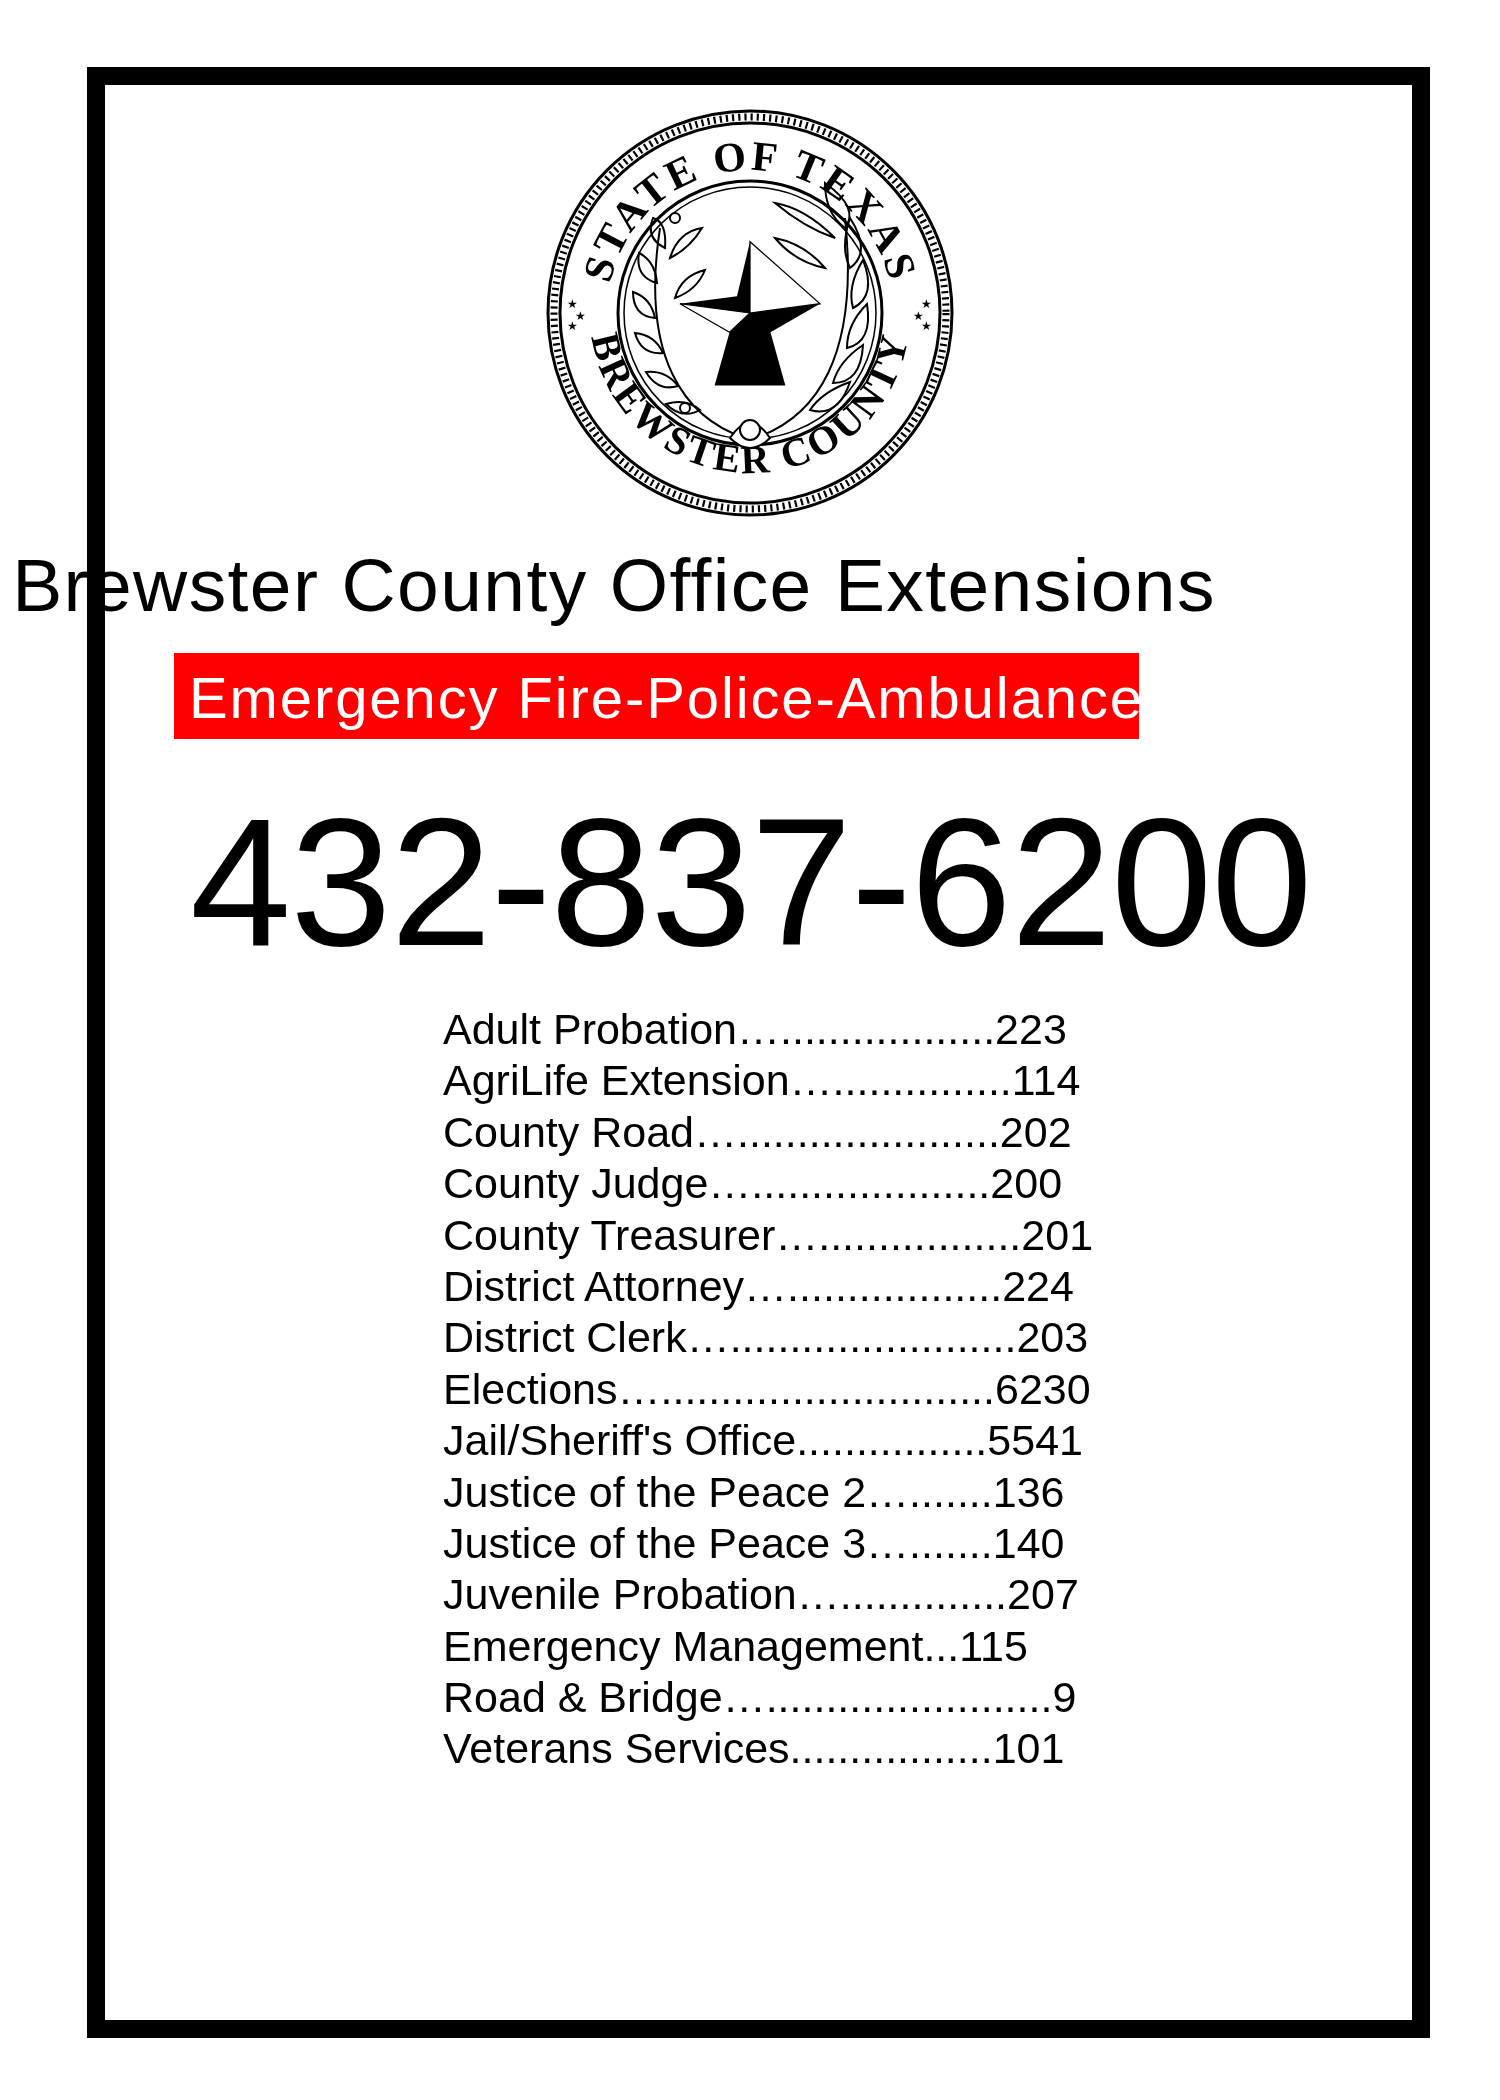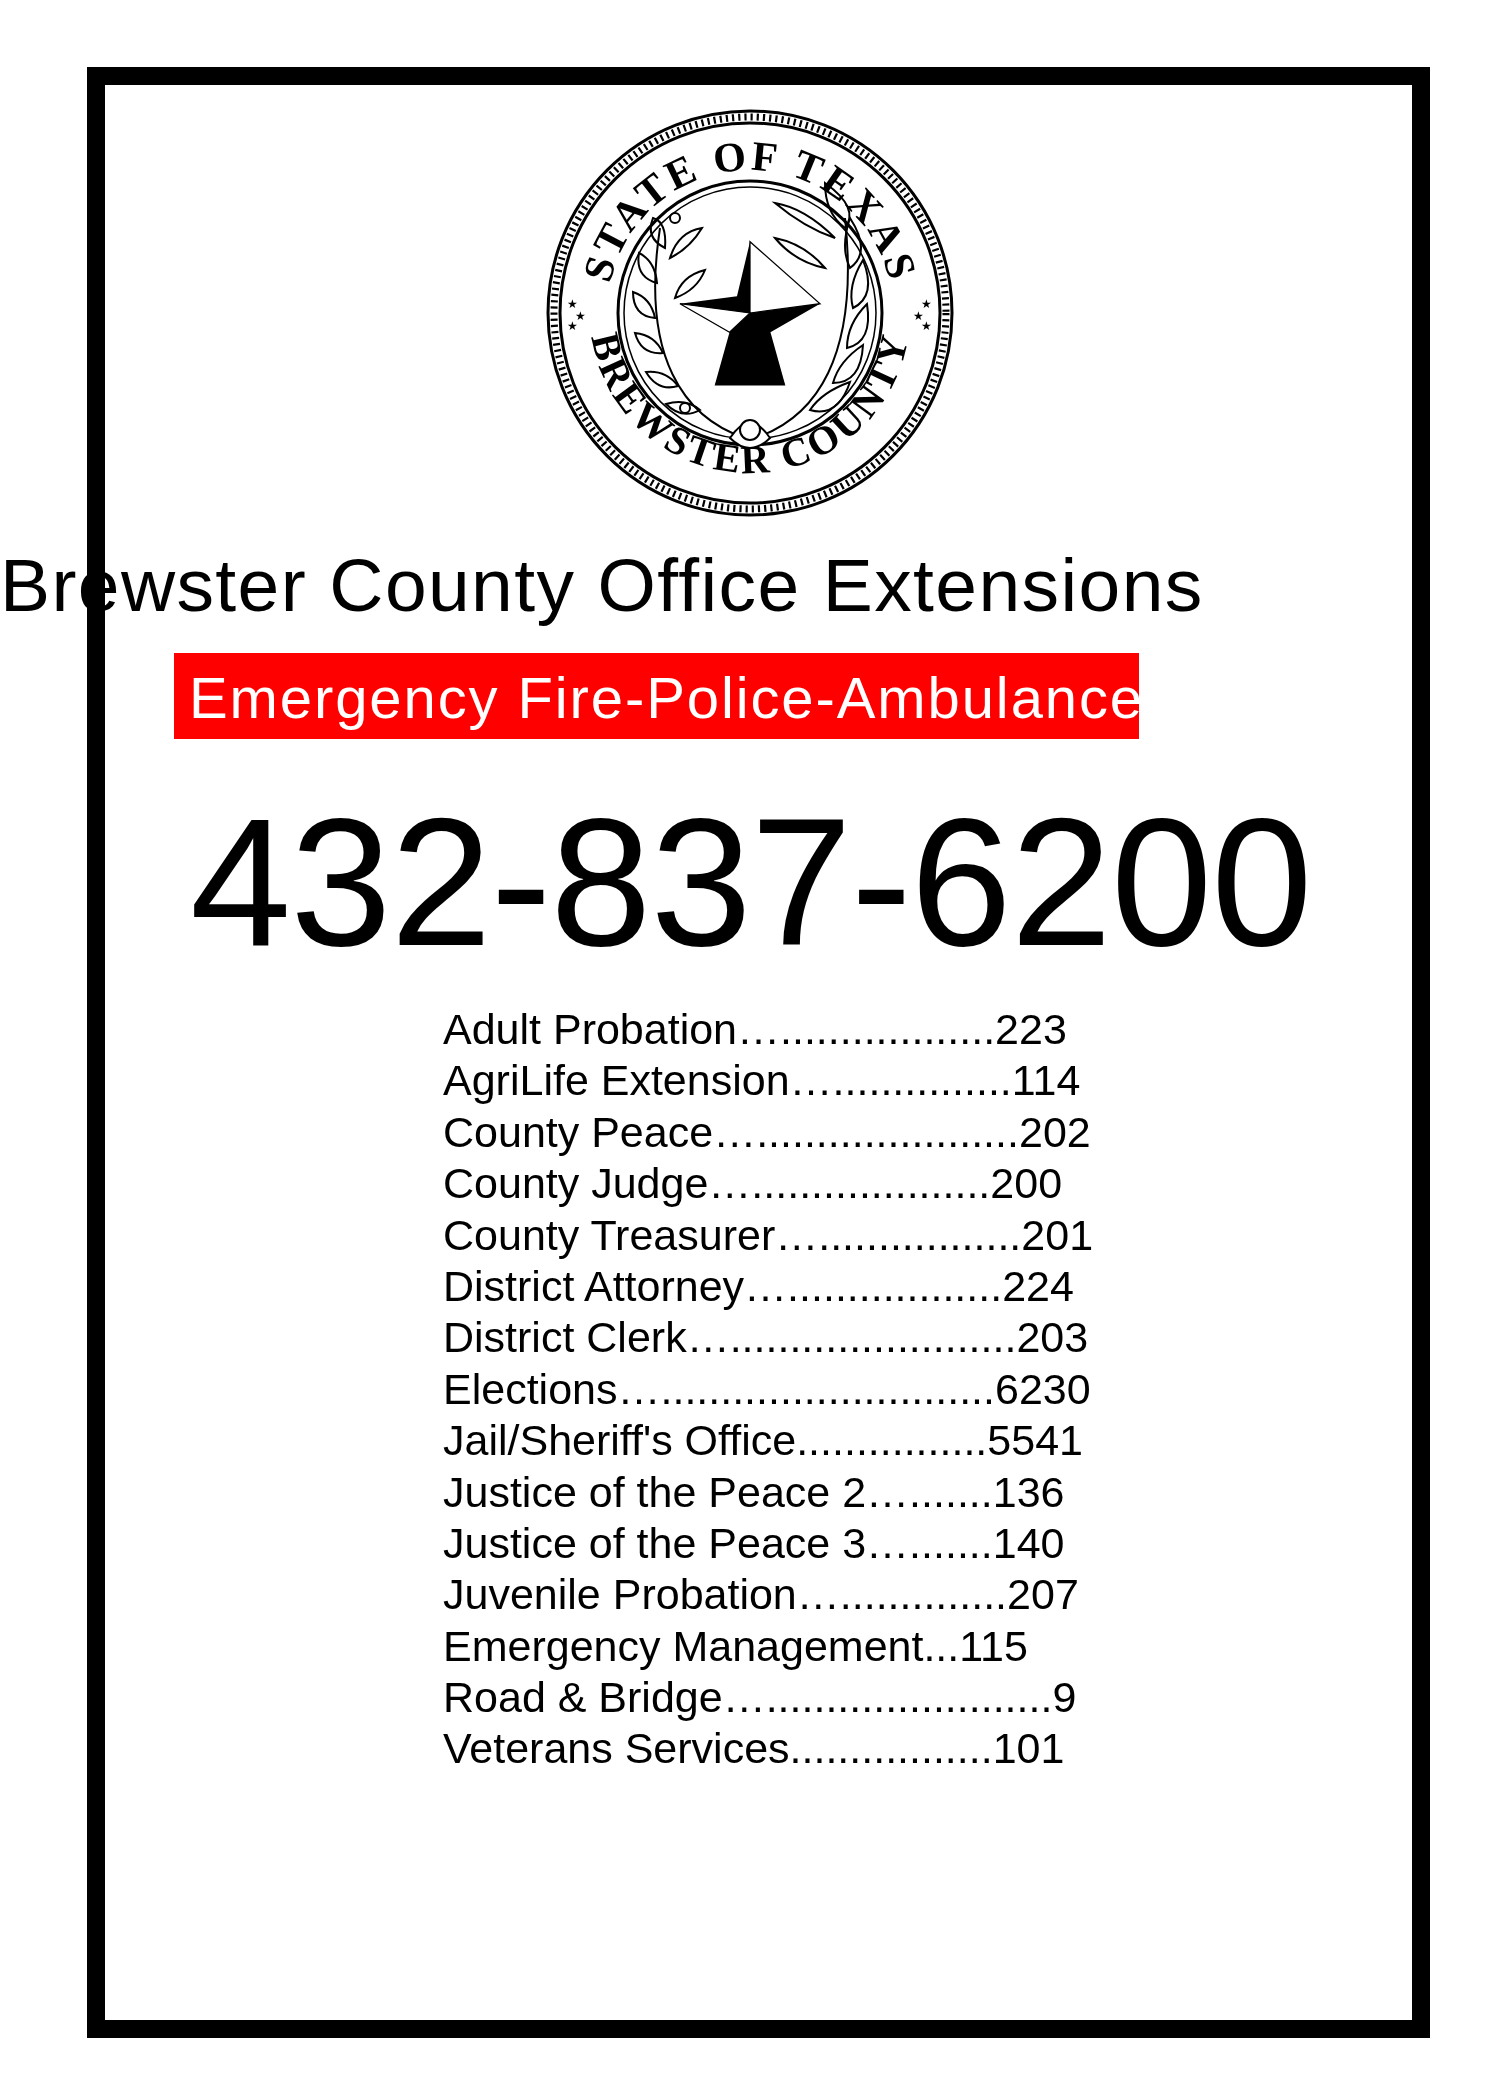--- a/index.html
+++ b/index.html
@@ -1,21 +1,21 @@
 <!DOCTYPE html>
 <html><head>
 <meta charset="utf-8">
 <style>
   html, body { margin: 0; padding: 0; background: #ffffff; }
   body { width: 1500px; height: 2100px; position: relative; overflow: hidden;
          font-family: "Liberation Sans", sans-serif; color: #000; }
   .frame { position: absolute; left: 87px; top: 67px; width: 1307px; height: 1935px;
            border: 18px solid #000; background: #fff; }
   .seal { position: absolute; left: 545px; top: 108px; width: 410px; height: 410px; }
-  .title { position: absolute; left: 0; width: 1228px; top: 540px; 
+  .title { position: absolute; left: 0; width: 1228px; top: 540px; text-align: center;
            font-size: 75px; line-height: 90px; letter-spacing: 1.4px; white-space: nowrap; }
   .banner { position: absolute; left: 174px; top: 653px; width: 965px; height: 86px;
             background: #ff0000; color: #ffffff; }
   .banner span { display: block; position: absolute; left: 15px; top: 10px;
                  font-size: 58px; line-height: 70px; letter-spacing: 1.9px; white-space: nowrap; }
   .phone { position: absolute; left: 190px; top: 782px; font-size: 182px; line-height: 200px;
            letter-spacing: -1px; white-space: nowrap; text-align: center; }
   .list { position: absolute; left: 427px; top: 988px; margin: 16px; padding: 0; list-style: none; }
   .list li { font-size: 43px; line-height: 51.4px; height: 51.4px; white-space: nowrap; }
   .list li span { display: inline; }
@@ -89,21 +89,21 @@
 
 <div class="banner">
   <span>Emergency Fire-Police-Ambulance 911</span>
 </div>
 
 <div class="phone">432-837-6200</div>
 
 <ul class="list">
   <li><span>Adult Probation</span><span>…..................</span><span>223</span></li>
   <li><span>AgriLife Extension</span><span>…...............</span><span>114</span></li>
-  <li><span>County Peace</span><span>…......................</span><span>202</span></li>
+  <li><span>County Road</span><span>…......................</span><span>202</span></li>
   <li><span>County Judge</span><span>…....................</span><span>200</span></li>
   <li><span>County Treasurer</span><span>….................</span><span>201</span></li>
   <li><span>District Attorney</span><span>…..................</span><span>224</span></li>
   <li><span>District Clerk</span><span>…........................</span><span>203</span></li>
   <li><span>Elections</span><span>…............................</span><span>6230</span></li>
   <li><span>Jail/Sheriff's Office</span><span>................</span><span>5541</span></li>
   <li><span>Justice of the Peace 2</span><span>….......</span><span>136</span></li>
   <li><span>Justice of the Peace 3</span><span>….......</span><span>140</span></li>
   <li><span>Juvenile Probation</span><span>…..............</span><span>207</span></li>
   <li><span>Emergency Management</span><span>...</span><span>115</span></li>

